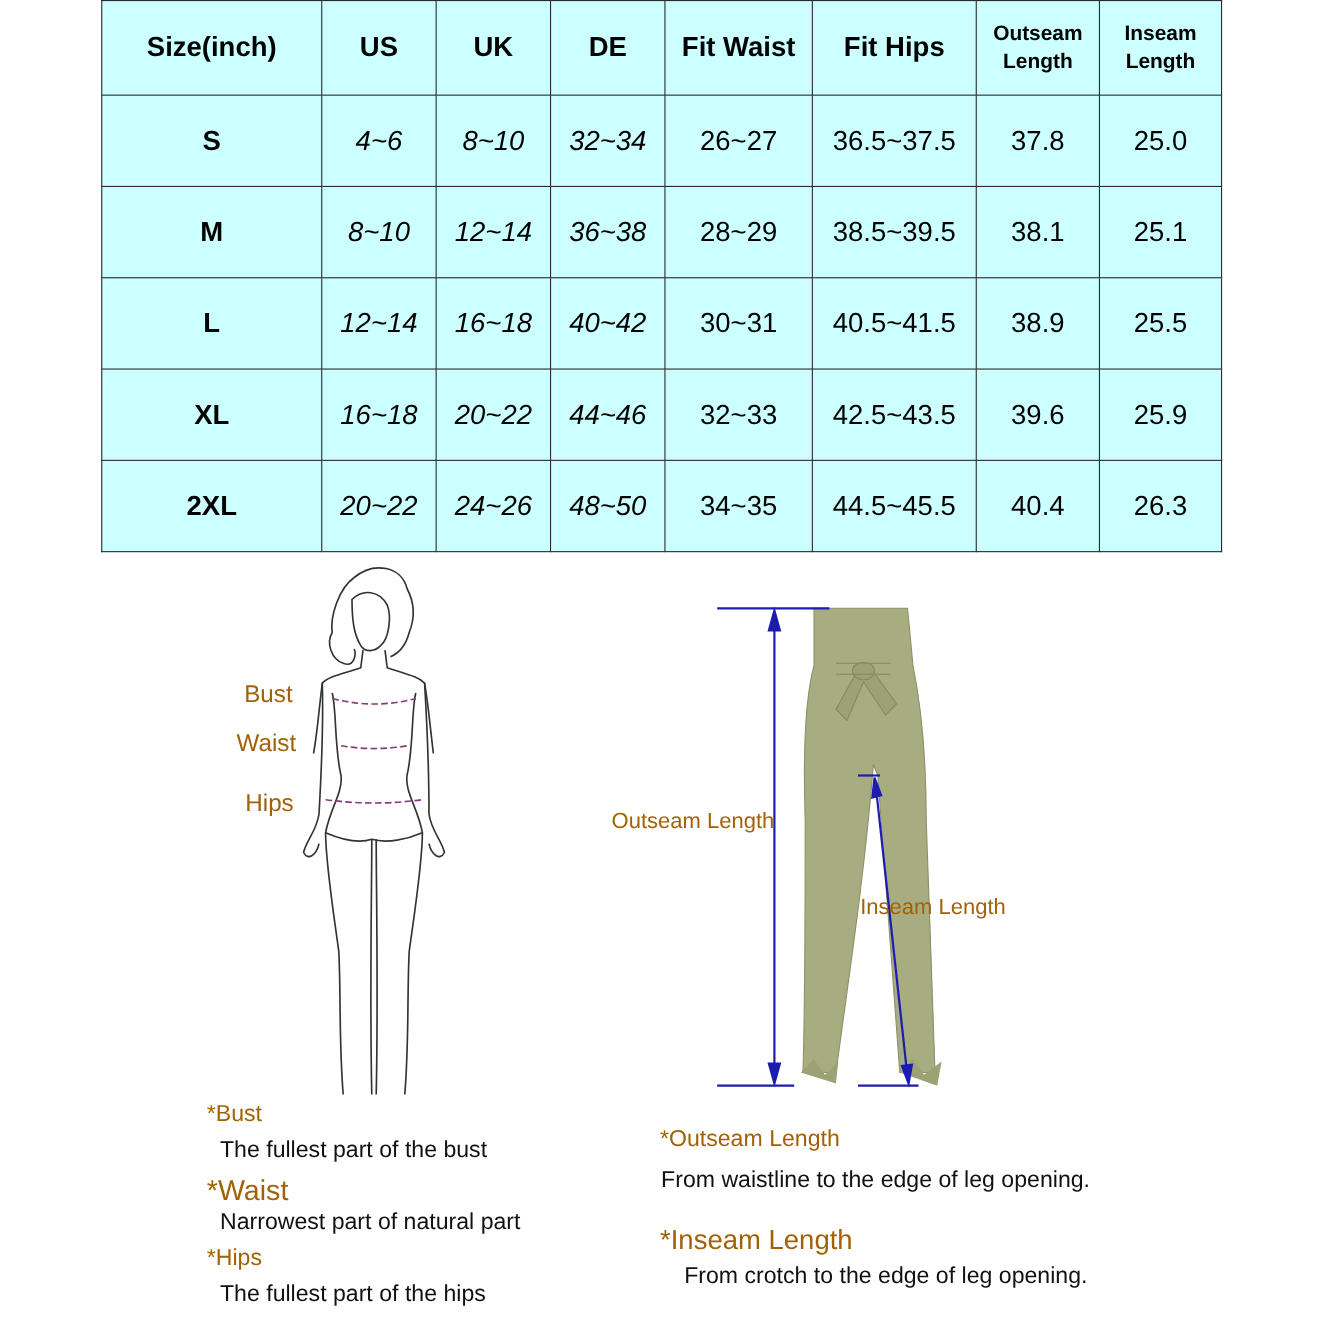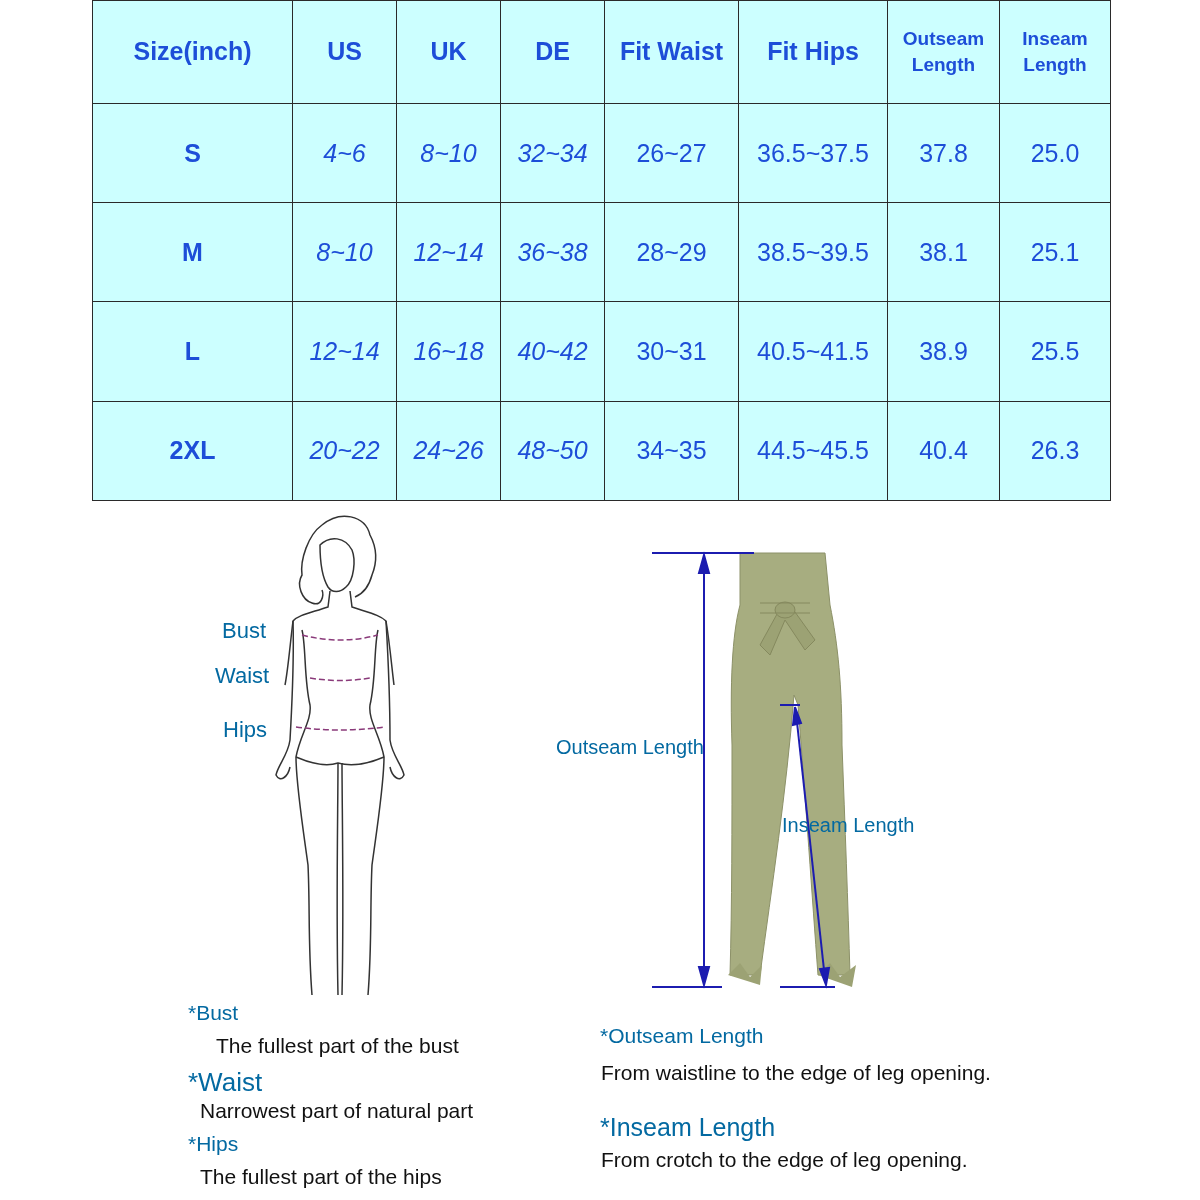--- a/index.html
+++ b/index.html
@@ -1,24 +1,24 @@
 <!DOCTYPE html>
 <html><head>
 <meta charset="utf-8">
 <style>
   html, body { margin:0; padding:0; background:#ffffff; }
   body { width:1200px; height:1200px; position:relative; overflow:hidden; font-family:"Liberation Sans", sans-serif; }
   table.size-table { position:absolute; left:92px; top:0; width:1018px; height:501px; border-collapse:collapse; table-layout:fixed; background:#ccffff; }
-  .size-table td, .size-table th { border:1.5px solid #2a2a2a; text-align:center; color:#1d4ed8; padding:0; }
+  .size-table td, .size-table th { border:1.5px solid #2a2a2a; text-align:center; color:#000000; padding:0; }
   .size-table th { font-weight:bold; font-size:25px; height:85px; }
   .size-table th.small { font-size:19px; line-height:26px; }
   .size-table td { height:82px; font-size:25px; }
   .size-table td.size { font-weight:bold; }
   .size-table td.it { font-style:italic;margin-left:36px; }
-  .label-blue { position:absolute; color:#0369a1; font-size:22px; }
+  .label-blue { position:absolute; color:#a16207; font-size:22px; }
   .desc { position:absolute; color:#111; font-size:21px; }
   svg { position:absolute; }
 </style>
 </head>
 <body>
 
 <table class="size-table">
   <colgroup>
     <col style="width:200px">
       <col style="width:104px">
@@ -64,20 +64,30 @@
     <td class="size">L</td>
     <td class="it">12~14</td>
     <td class="it">16~18</td>
     <td class="it">40~42</td>
     <td>30~31</td>
     <td>40.5~41.5</td>
     <td>38.9</td>
     <td>25.5</td>
   </tr>
   <tr>
+    <td class="size">XL</td>
+    <td class="it">16~18</td>
+    <td class="it">20~22</td>
+    <td class="it">44~46</td>
+    <td>32~33</td>
+    <td>42.5~43.5</td>
+    <td>39.6</td>
+    <td>25.9</td>
+  </tr>
+  <tr>
     <td class="size">2XL</td>
     <td class="it">20~22</td>
     <td class="it">24~26</td>
     <td class="it">48~50</td>
     <td>34~35</td>
     <td>44.5~45.5</td>
     <td>40.4</td>
     <td>26.3</td>
   </tr>
 </tbody>
@@ -116,22 +126,22 @@
   <line x1="130" y1="160" x2="150" y2="160"></line>
   <line x1="130" y1="442" x2="185" y2="442"></line>
   <line x1="146" y1="168" x2="175" y2="434"></line>
   <polygon points="145,162 143,180 151,178"></polygon>
   <polygon points="176,440 170,424 179,423"></polygon>
 </svg>
 <div class="label-blue" style="left:556px;top:736px;font-size:20px">Outseam Length</div>
 <div class="label-blue" style="left:782px;top:814px;font-size:20px">Inseam Length</div>
 
 <div class="label-blue" style="left:188px;top:1001px;font-size:21px">*Bust</div>
-<div class="desc" style="left:216px;top:1034px">The fullest part of the bust</div>
+<div class="desc" style="left:200px;top:1034px">The fullest part of the bust</div>
 <div class="label-blue" style="left:188px;top:1067px;font-size:26px">*Waist</div>
 <div class="desc" style="left:200px;top:1099px">Narrowest part of natural part</div>
 <div class="label-blue" style="left:188px;top:1132px;font-size:21px">*Hips</div>
 <div class="desc" style="left:200px;top:1165px">The fullest part of the hips</div>
 
 <div class="label-blue" style="left:600px;top:1024px;font-size:21px">*Outseam Length</div>
 <div class="desc" style="left:601px;top:1061px">From waistline to the edge of leg opening.</div>
 <div class="label-blue" style="left:600px;top:1113px;font-size:25px">*Inseam Length</div>
-<div class="desc" style="left:601px;top:1148px">From crotch to the edge of leg opening.</div>
+<div class="desc" style="left:622px;top:1148px">From crotch to the edge of leg opening.</div>
 
 </body></html>

